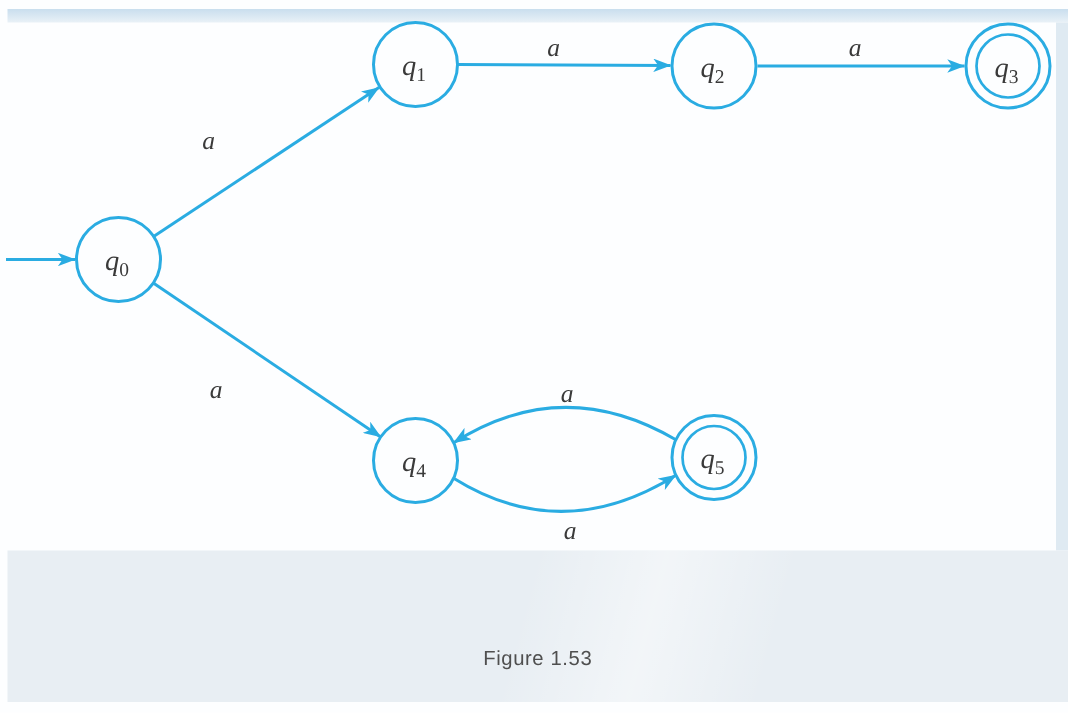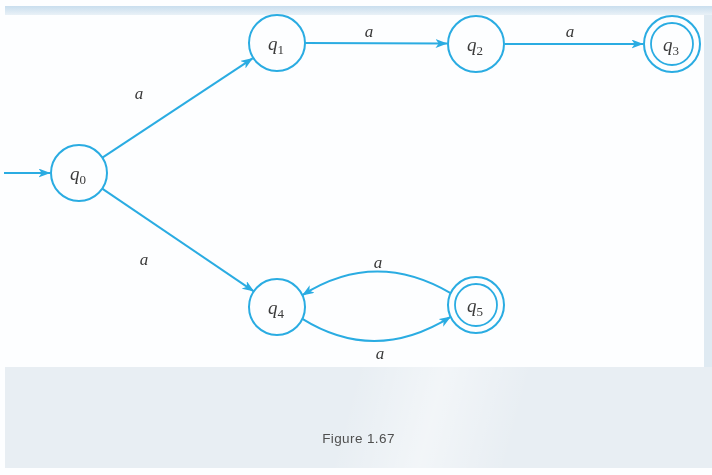--- a/index.html
+++ b/index.html
@@ -108,16 +108,16 @@
 
     <circle class="state" cx="277" cy="307" r="28"></circle>
     <text class="state-label" x="276" y="314" text-anchor="middle"><tspan>q</tspan><tspan class="sub" dy="4">4</tspan></text>
 
     <circle class="state" cx="476" cy="305" r="28"></circle>
     <circle class="state-inner" cx="476" cy="305" r="21"></circle>
     <text class="state-label" x="475" y="312" text-anchor="middle"><tspan>q</tspan><tspan class="sub" dy="4">5</tspan></text>
   </svg>
 
   <div class="bottom-panel">
-    <div class="caption">Figure 1.67</div>
+    <div class="caption">Figure 1.53</div>
   </div>
 
 </div>
 
 </body></html>

